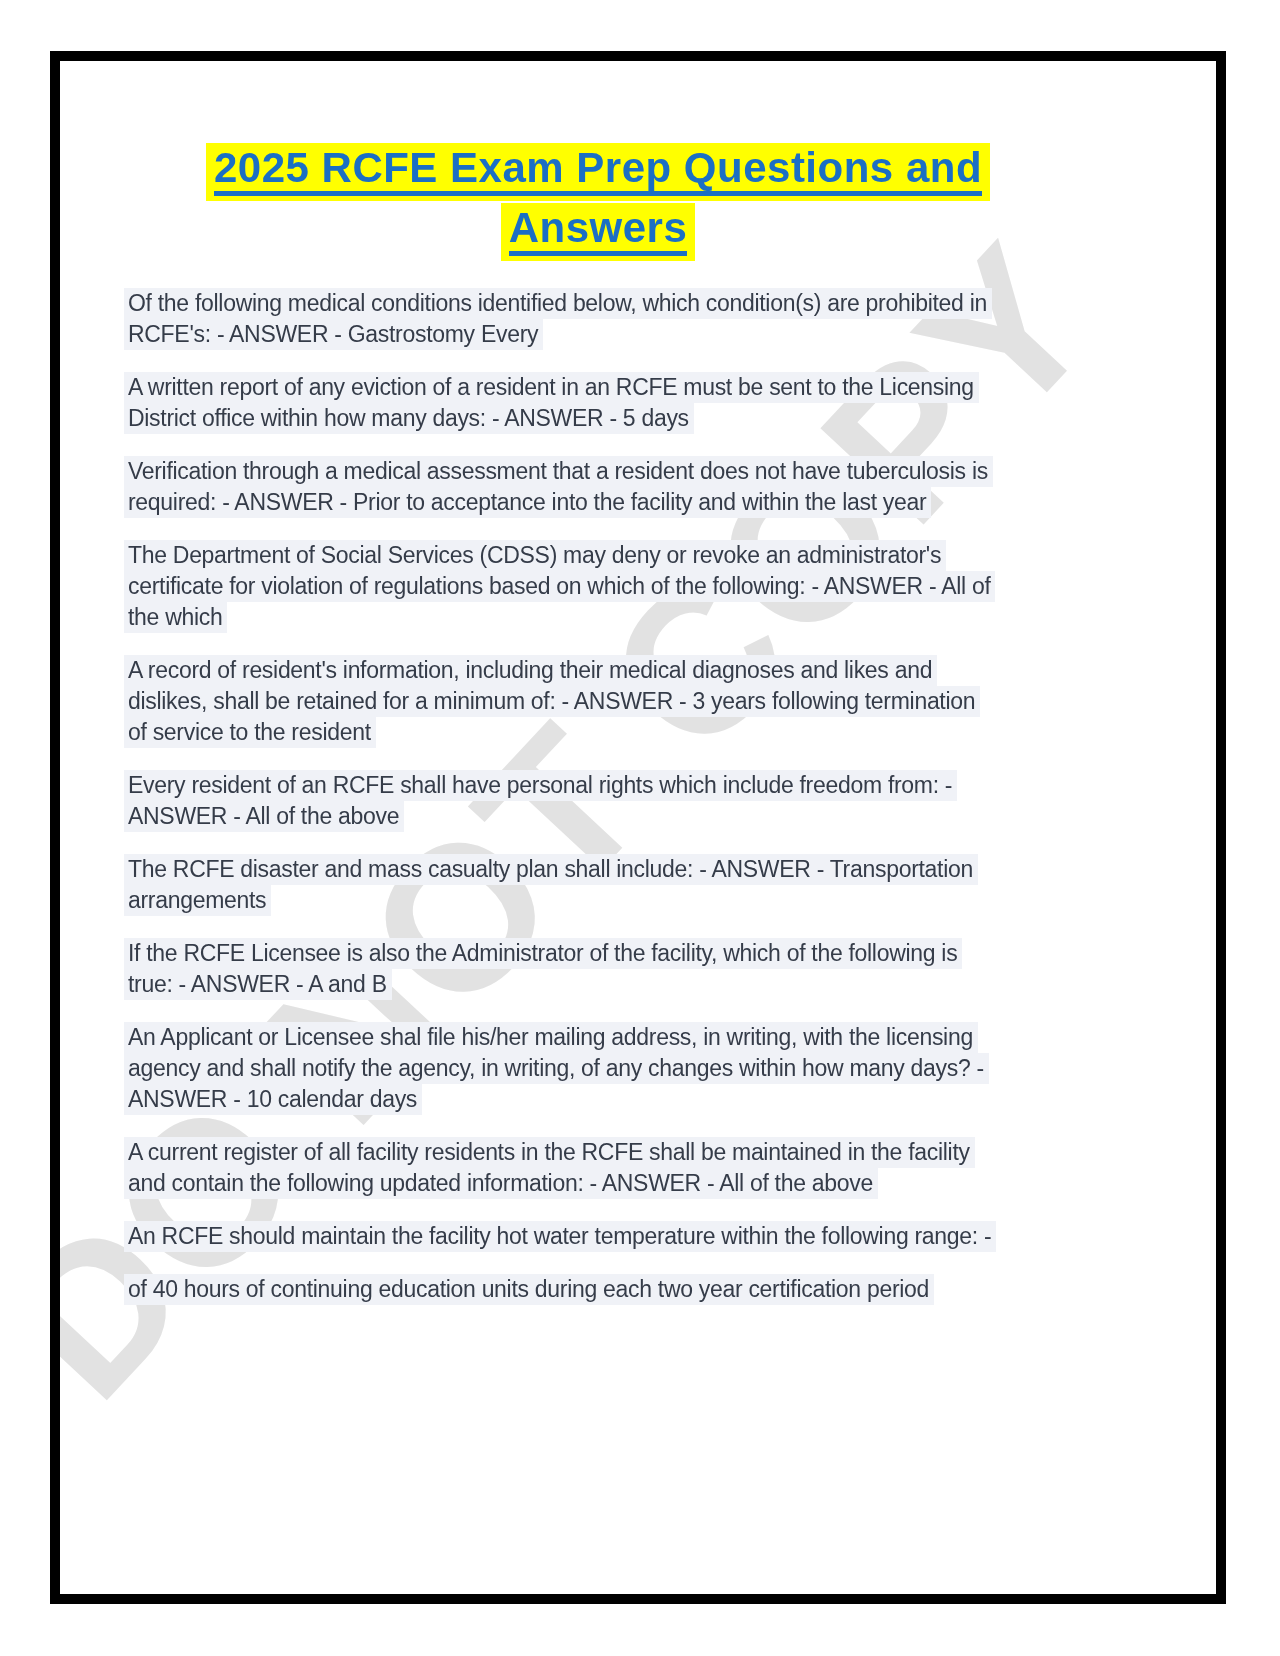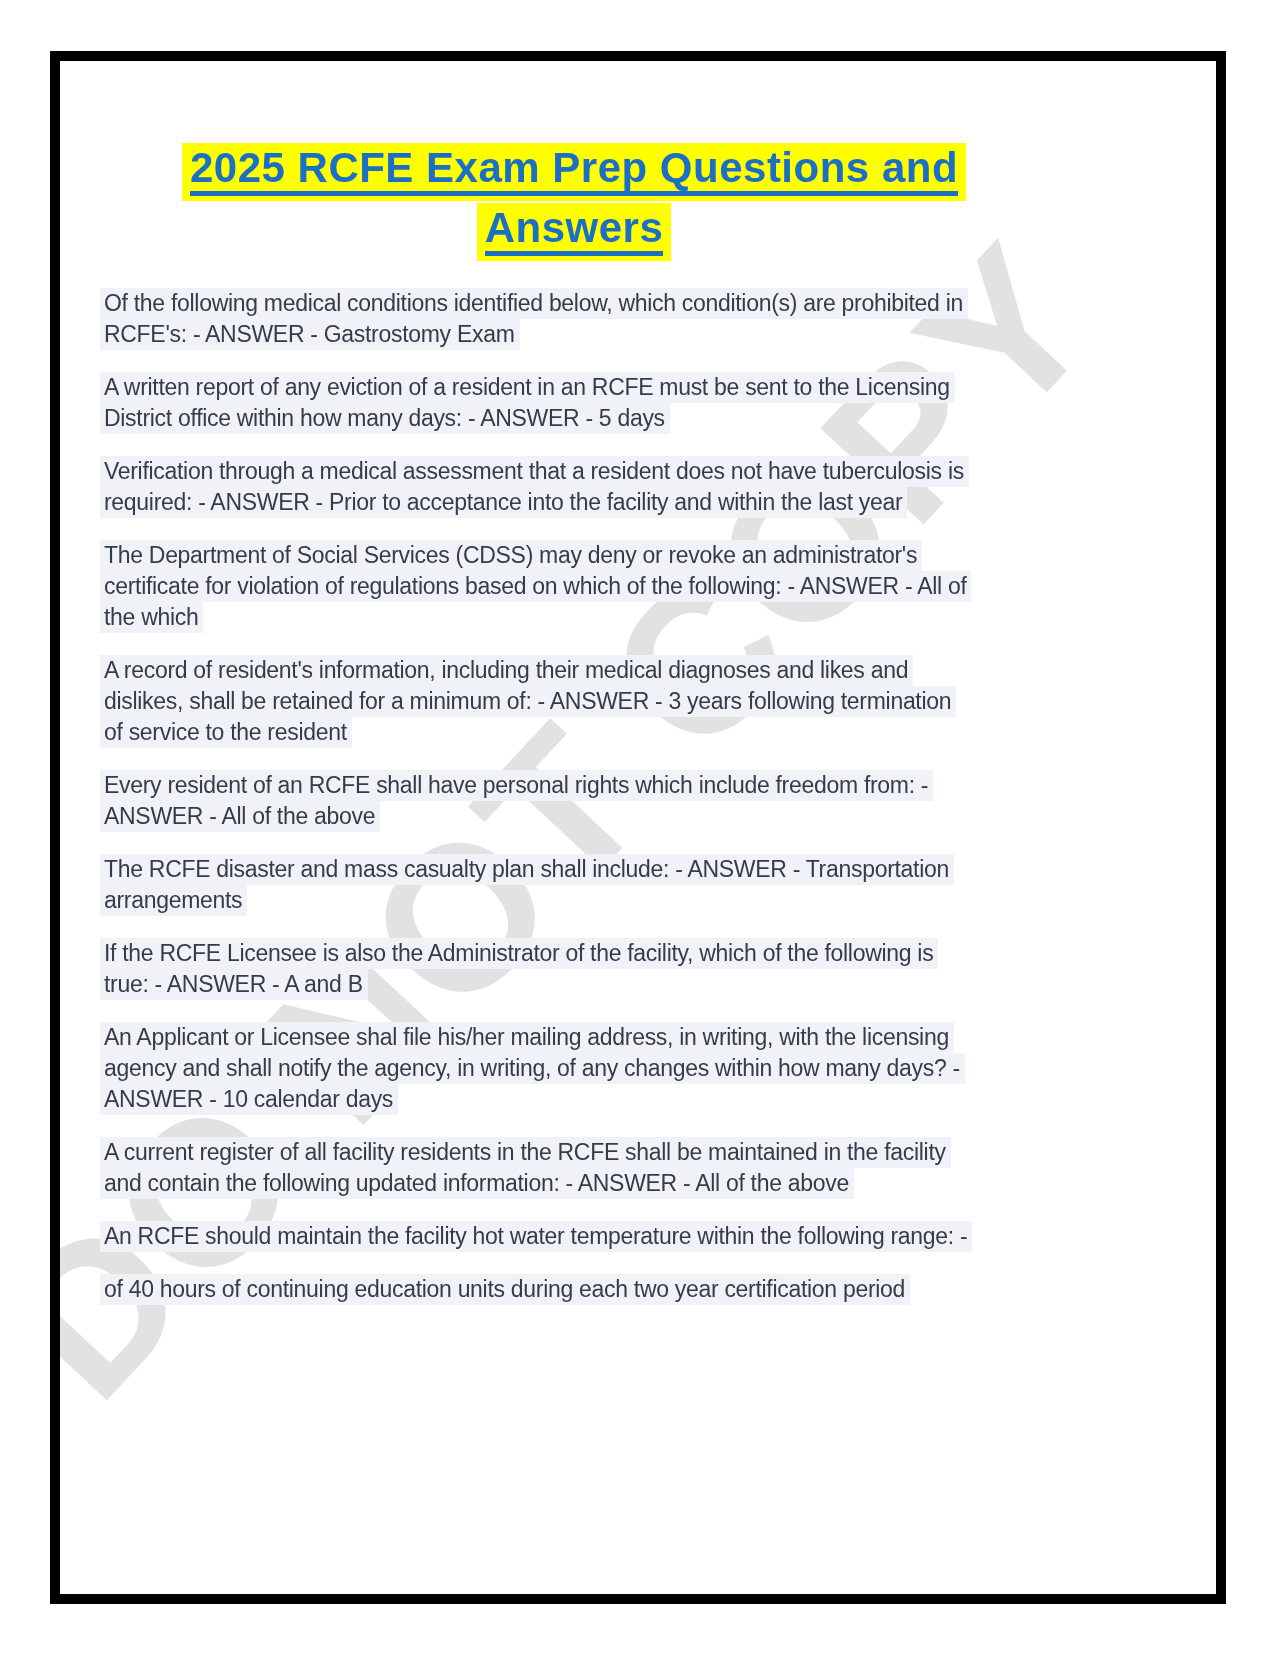--- a/index.html
+++ b/index.html
@@ -14,21 +14,21 @@
     overflow:hidden;
   }
   .watermark{
     position:absolute;left:490px;top:760px;
     transform:translate(-50%,-50%) rotate(-47deg);
     font-size:205px;font-weight:bold;letter-spacing:4px;
     color:#e2e2e2;white-space:nowrap;z-index:1;user-select:none;
   }
   .content{
     position:relative;z-index:2;
-    padding:82px 60px 0 44px;
+    padding:82px 60px 0 68px;
   }
   .title{text-align:center;width:940px;}
   .title-row{line-height:0;}
   .title-row + .title-row{margin-top:2px;}
   .title-hl{
     display:inline-block;background:#ffff00;padding:5px 8px 5px;
   }
   .title-text{
     display:inline-block;font-weight:bold;font-size:42px;line-height:40px;
     color:#1b6fc4;border-bottom:5px solid #1b6fc4;padding-bottom:3px;
@@ -57,21 +57,21 @@
 
     <div class="title">
       <div class="title-row"><span class="title-hl"><span class="title-text">2025 RCFE Exam Prep Questions and</span></span></div>
       <div class="title-row"><span class="title-hl"><span class="title-text">Answers</span></span></div>
     </div>
 
     <div class="qa-list">
 
       <p class="qa">
         <span class="ln">Of the following medical conditions identified below, which condition(s) are prohibited in</span>
-        <span class="ln">RCFE's: - ANSWER - Gastrostomy Exam</span>
+        <span class="ln">RCFE's: - ANSWER - Gastrostomy Every</span>
       </p>
 
       <p class="qa">
         <span class="ln">A written report of any eviction of a resident in an RCFE must be sent to the Licensing</span>
         <span class="ln">District office within how many days: - ANSWER - 5 days</span>
       </p>
 
       <p class="qa">
         <span class="ln">Verification through a medical assessment that a resident does not have tuberculosis is</span>
         <span class="ln">required: - ANSWER - Prior to acceptance into the facility and within the last year</span>

